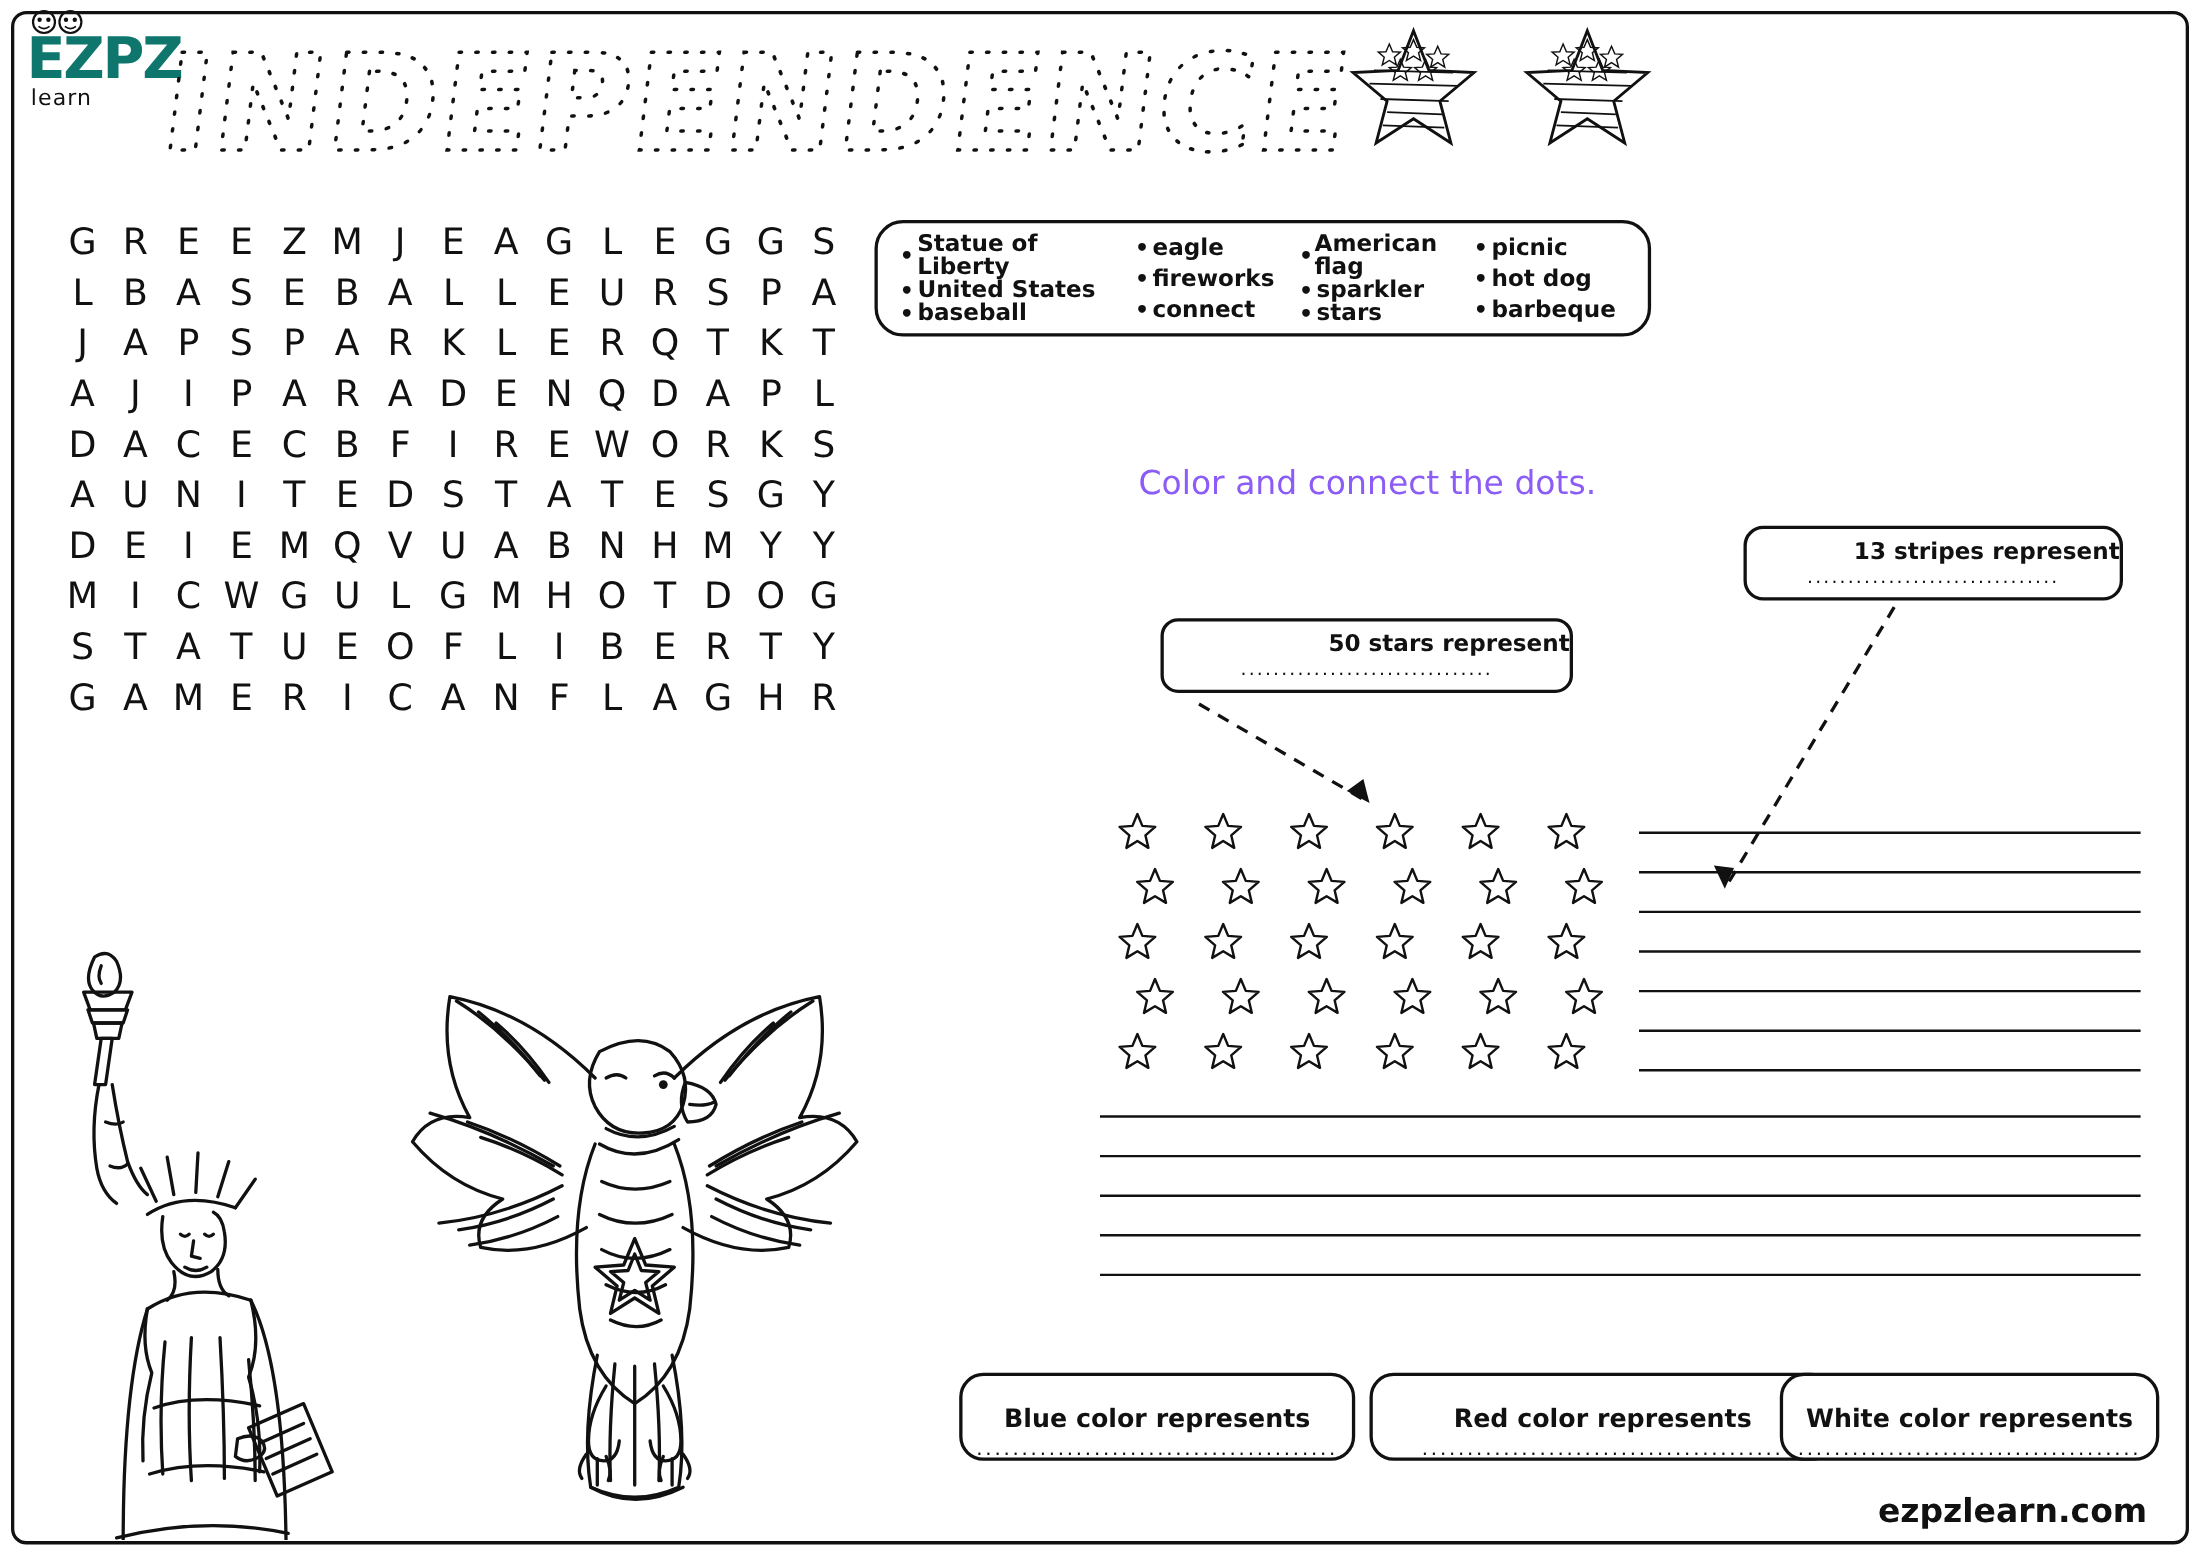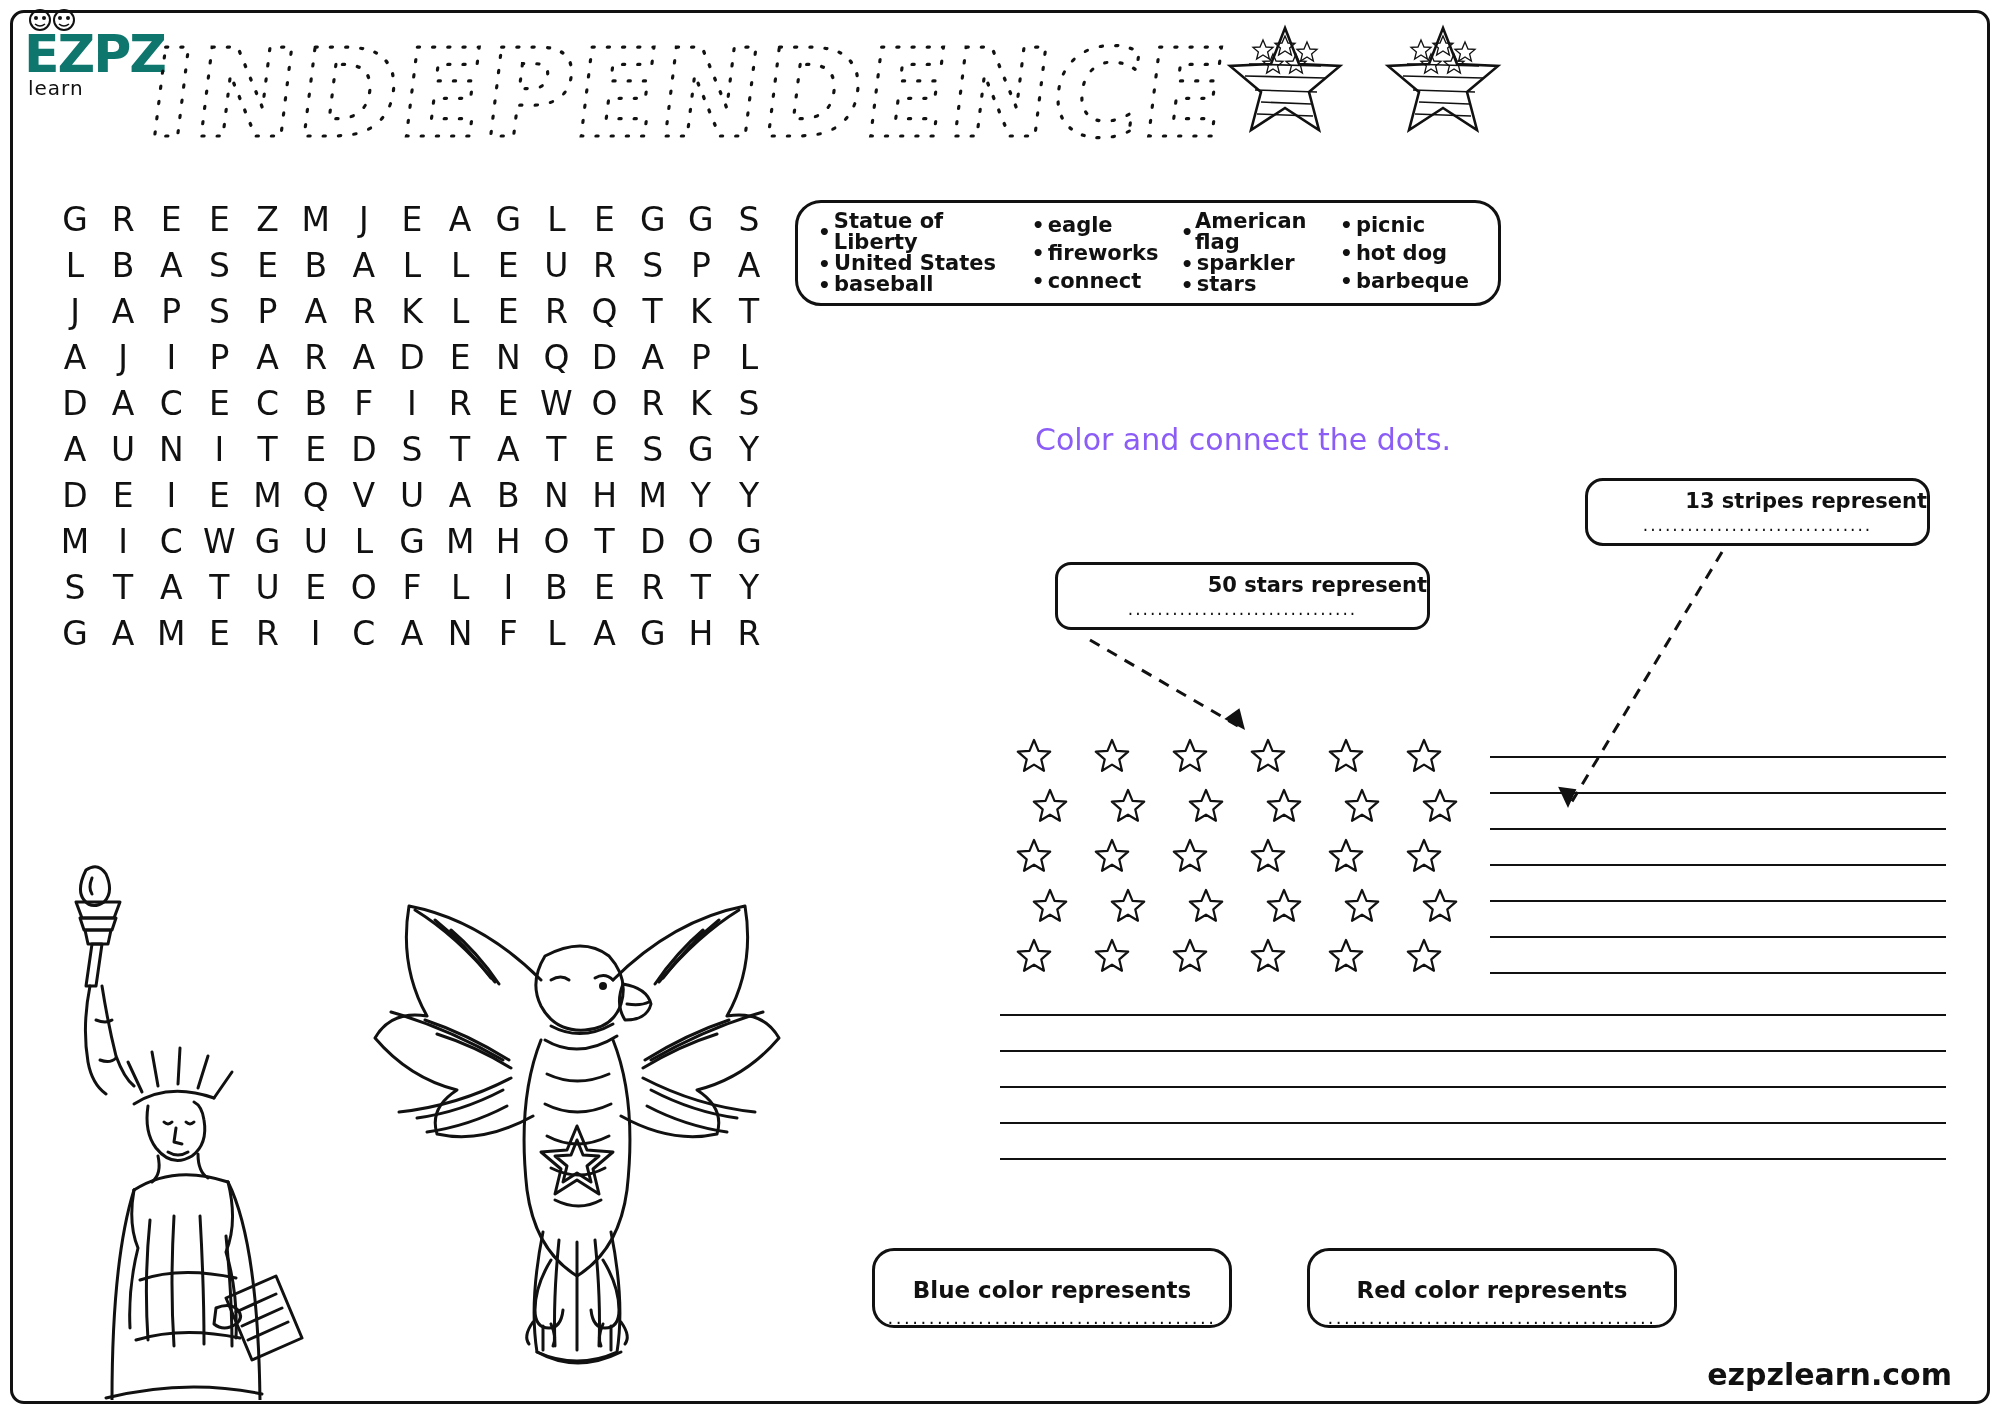--- a/index.html
+++ b/index.html
@@ -52,21 +52,21 @@
   
   .flag-stars{position:absolute;left:1010px;top:735px;width:470px;height:240px;}
   .flag-lines{position:absolute;left:1490px;top:745px;width:460px;height:245px;}
   .wide-lines{position:absolute;left:1000px;top:1005px;width:950px;height:180px;}
 
   
   .bottombox{position:absolute;border:3px solid #111;border-radius:22px;background:#fff;box-sizing:border-box;height:80px;}
   .bottombox .bt{font-family:"DejaVu Sans",sans-serif;font-weight:bold;font-size:23px;color:#111;text-align:center;padding-top:26px;}
   .bottombox .bdots{font-family:"DejaVu Sans",sans-serif;font-size:18px;letter-spacing:2.5px;color:#111;text-align:center;margin-top:4px;overflow:hidden;white-space:nowrap;padding:0 12px;}
   .bb1{left:872px;top:1248px;width:360px;}
-  .bb2{left:1307px;top:1248px;width:370px;}
+  .bb2{left:1245px;top:1248px;width:424px;}
   .bb3{left:1618px;top:1248px;width:345px;}
 
   
   .footer{position:absolute;right:48px;bottom:22px;font-family:"DejaVu Sans",sans-serif;font-weight:bold;font-size:30px;color:#111;}
 
   
   .statue{position:absolute;left:30px;top:860px;width:310px;height:540px;}
   .eagle{position:absolute;left:355px;top:860px;width:440px;height:530px;}
 </style>
 </head>
@@ -446,20 +446,24 @@
   </svg>
 
   <div class="bottombox bb1">
     <div class="bt">Blue color represents</div>
     <div class="bdots">........................................</div>
   </div>
   <div class="bottombox bb2">
     <div class="bt">Red color represents</div>
     <div class="bdots">........................................</div>
   </div>
+  <div class="bottombox bb3">
+    <div class="bt">White color represents</div>
+    <div class="bdots">......................................</div>
+  </div>
 
   <svg class="statue" viewBox="0 0 310 540">
     <g fill="none" stroke="#111" stroke-width="3" stroke-linejoin="round" stroke-linecap="round">
 
       <path d="M56 10 q-10 20 -2 30 q8 10 20 2 q10 -10 2 -28 q-8 -12 -20 -4 Z"></path>
       <path d="M62 18 q-4 10 0 16"></path>
 
       <path d="M46 42 h44 l-6 16 h-32 Z"></path>
       <path d="M50 58 h36 l-4 12 h-28 Z"></path>
       <path d="M55 70 h26 l-3 14 h-20 Z"></path>

